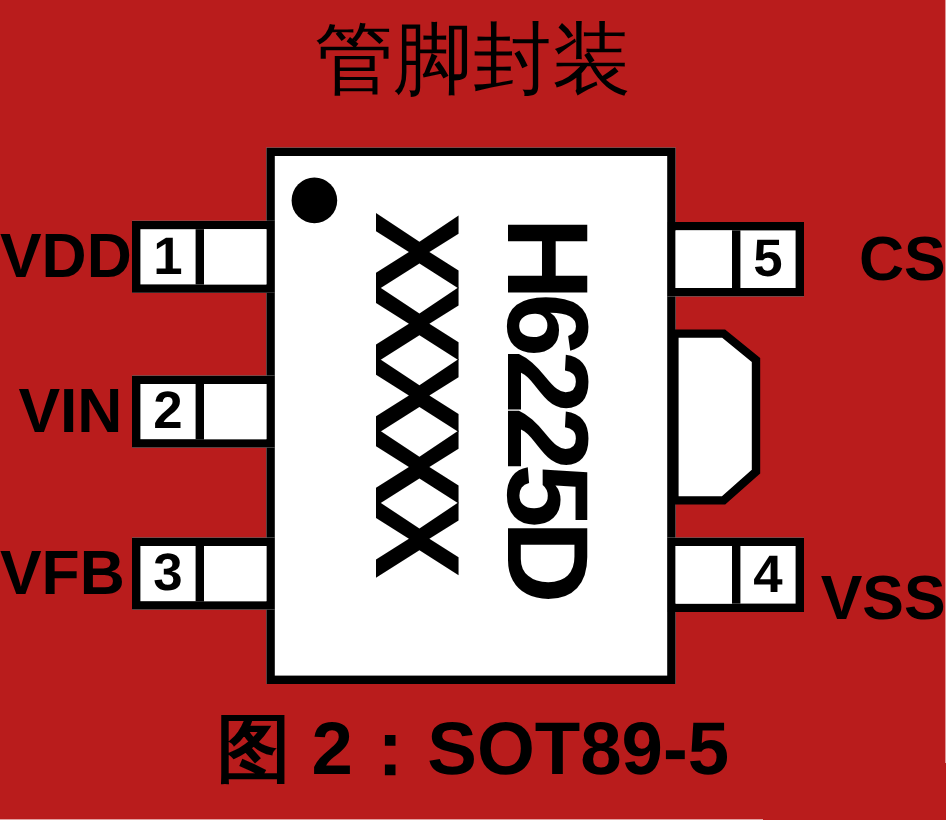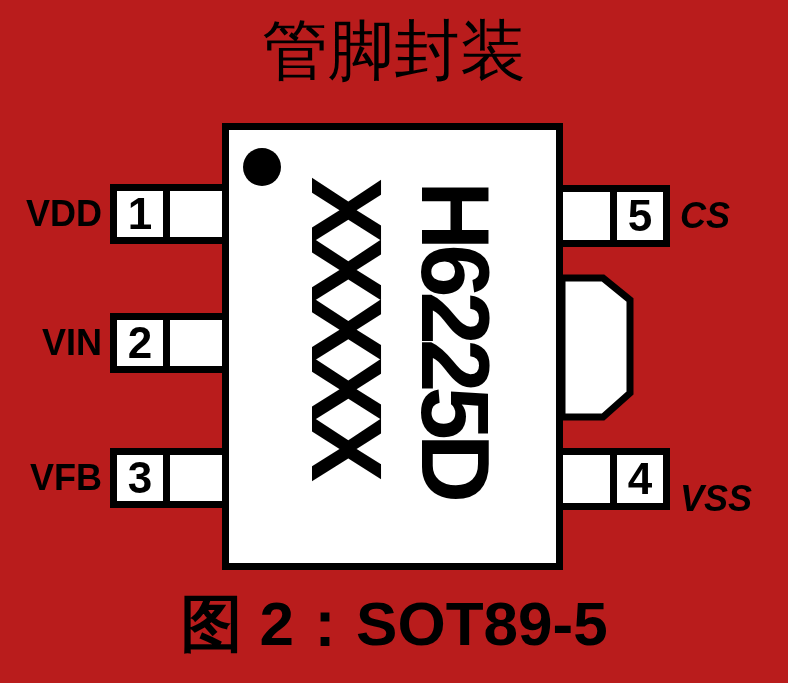--- a/index.html
+++ b/index.html
@@ -94,36 +94,35 @@
     text-align: center;
     font-size: 44px;
     font-weight: bold;
     line-height: 46px;
   }
   .pin-box.left-side .pin-num { border-right: 7px solid #000000; }
   .pin-box.right-side .pin-num { border-left: 7px solid #000000; line-height: 48px; }
   .pin-lead { flex: 1; background: #ffffff; }
   .pin-label {
     position: absolute;
-    font-size: 36px;
+    font-size: 52px;
     font-weight: bold;
     white-space: nowrap;
   }
   .pin-label.left-side {
     left: 0;
     width: 102px;
     text-align: right;
     line-height: 60px;
   }
   .pin-label.right-side {
     left: 680px;
     width: 108px;
-    text-align: left;
+    text-align: right;
     line-height: 62px;
-    font-style: italic;
   }
   .caption {
     position: absolute;
     top: 582px;
     left: 0;
     width: 788px;
     text-align: center;
     font-size: 62px;
     font-weight: bold;
     white-space: nowrap;

